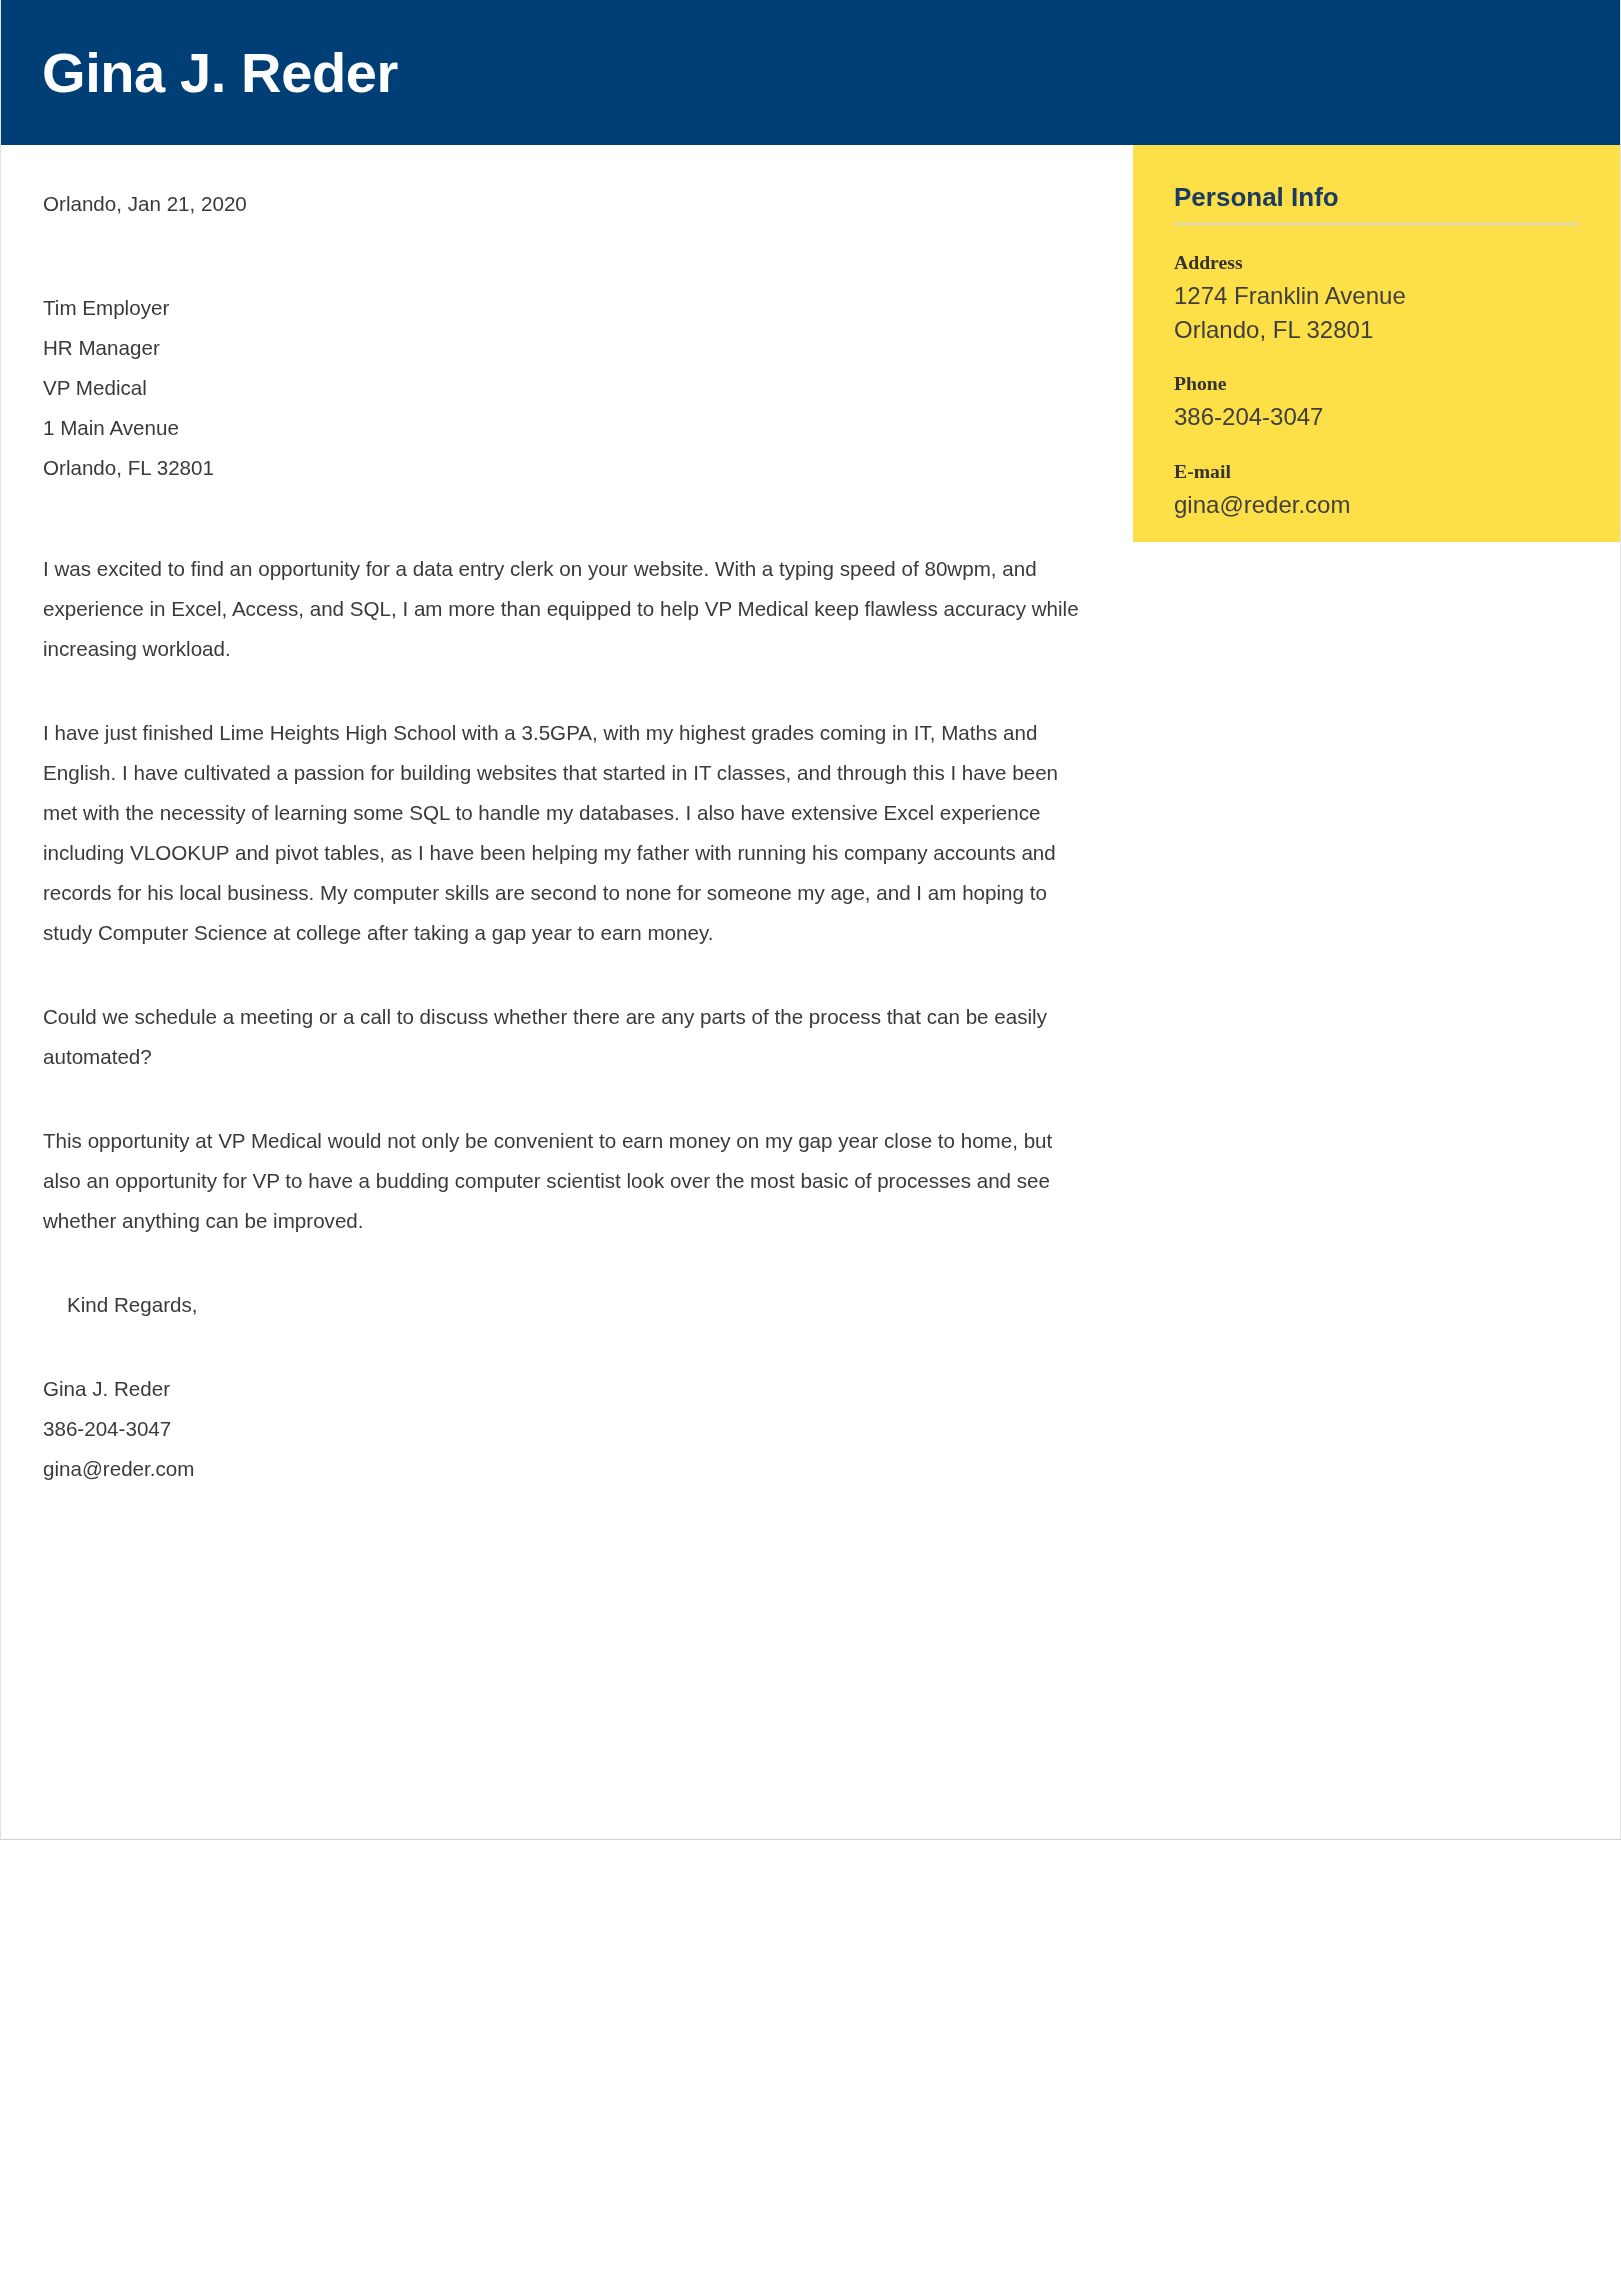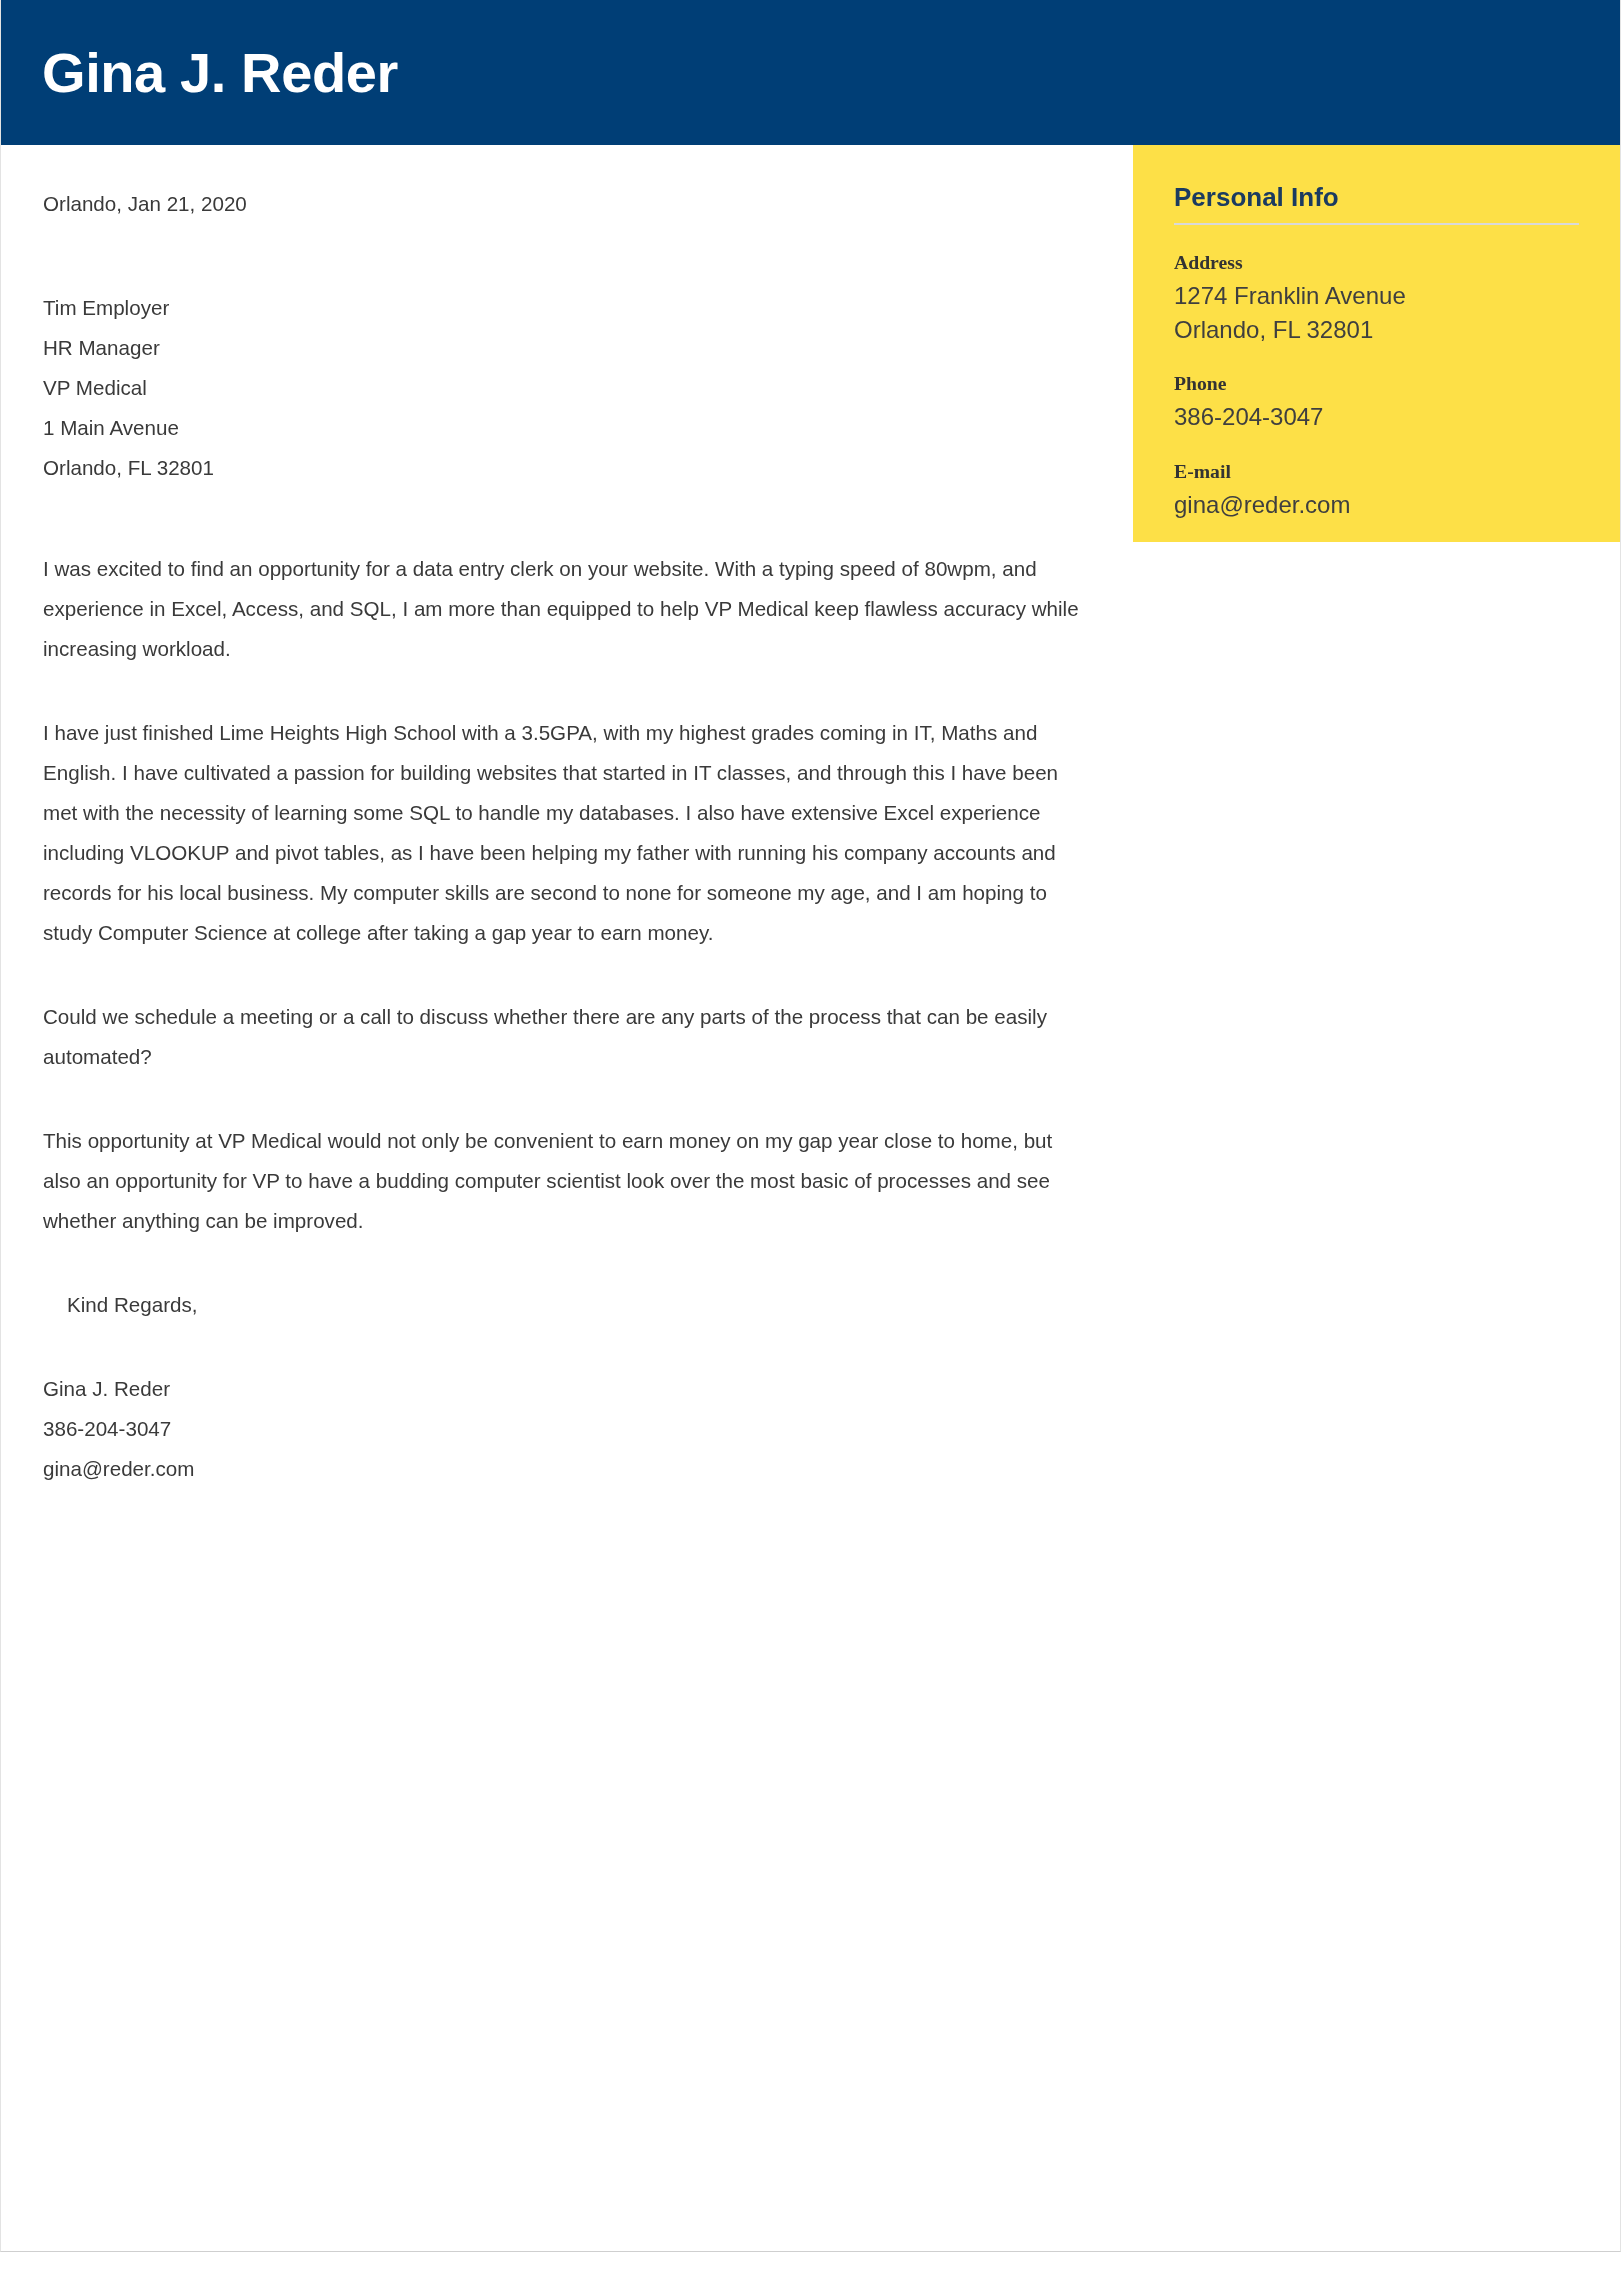--- a/index.html
+++ b/index.html
@@ -7,21 +7,21 @@
   html, body {
     width: 1621px;
     height: 2293px;
     background: #ffffff;
     font-family: "Liberation Sans", sans-serif;
   }
 
   .page {
     position: relative;
     width: 1621px;
-    height: 2252px;
+    height: 1840px;
     background: #ffffff;
     border-left: 1.8px solid #e3e3e3;
     border-right: 1.8px solid #e3e3e3;
     border-bottom: 1.8px solid #cfcfcf;
     overflow: hidden;
   }
 
   
   .header {
     position: absolute;

